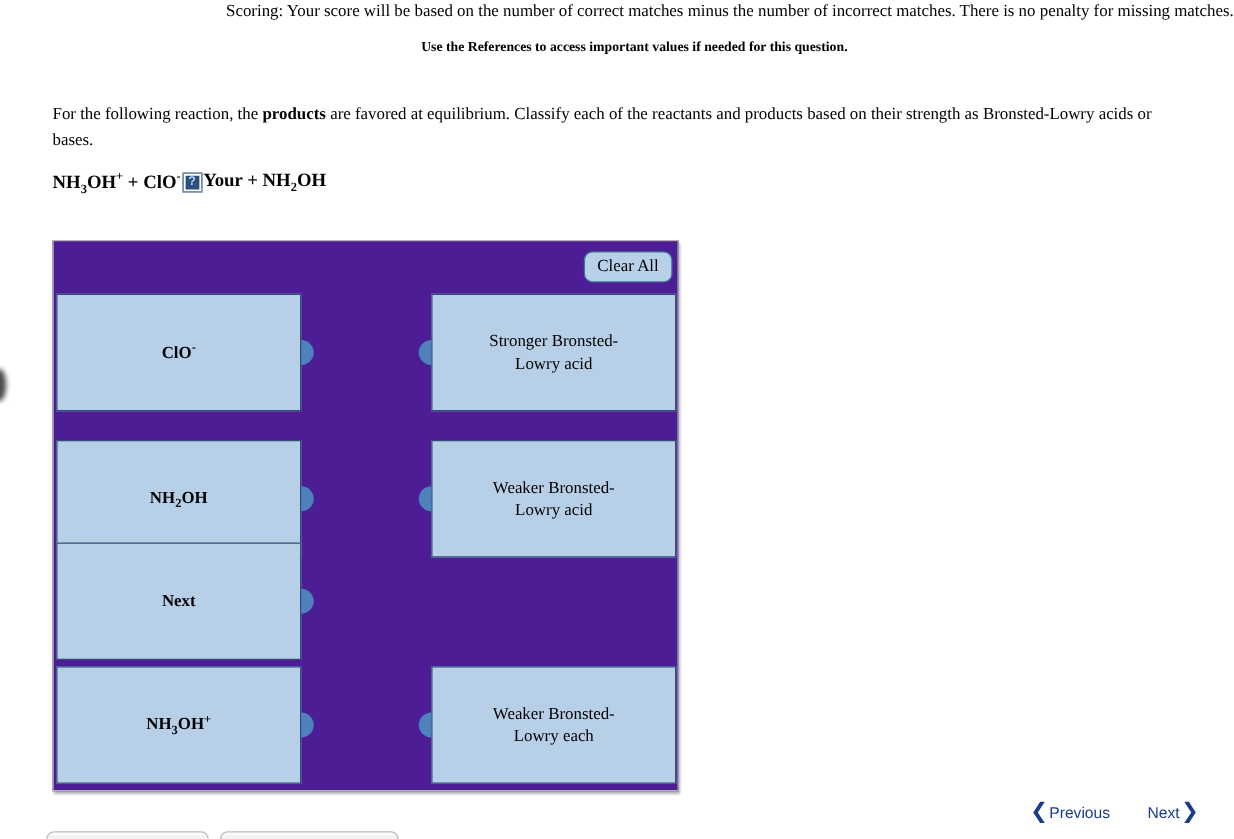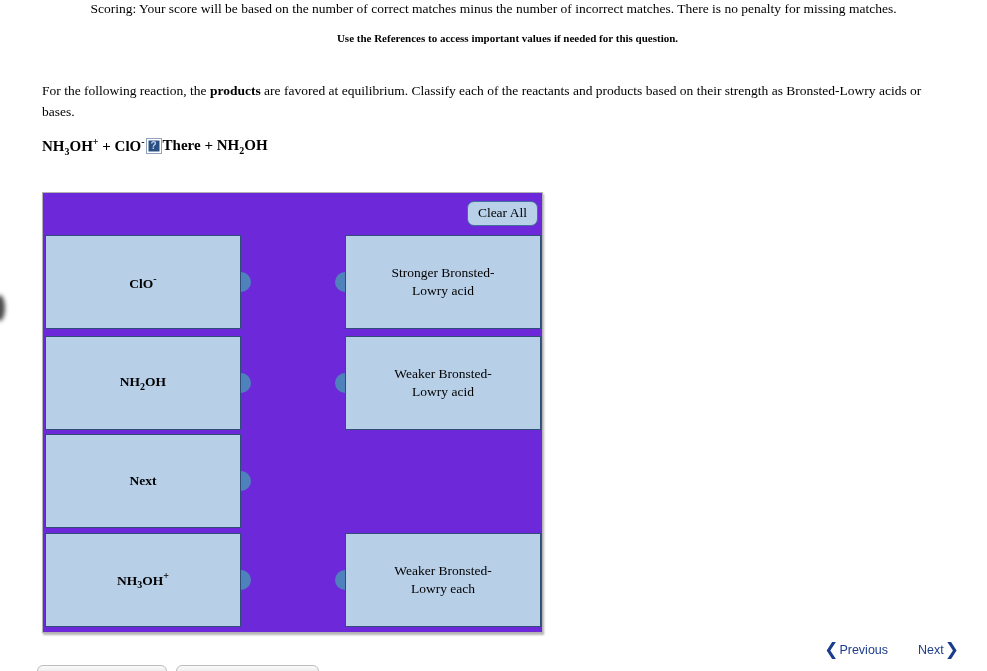--- a/index.html
+++ b/index.html
@@ -8,21 +8,21 @@
     position:relative;
     background:#ffffff;
     font-family:"Liberation Serif", serif;
     color:#000;
     overflow:hidden;
   }
 
   
   .scoring-line {
     position:absolute; left:0; right:0; top:1px;
-    text-align:center; font-size:13.5px;
+    text-align:right; font-size:13.5px;
   }
   .references-note {
     position:absolute; left:0; right:0; top:32px;
     text-align:center; font-size:11px; font-weight:bold;padding-left:28px;
   }
 
   
   .question-text {
     position:absolute; left:42px; top:80px; width:893px;
     font-size:13.5px; line-height:1.57;
@@ -42,37 +42,37 @@
     border:1px solid #8fa3bc;
     box-shadow: inset 0 0 0 1.5px #ffffff;
     color:#bcd2ec; font-family:"Liberation Sans", sans-serif;
     font-size:10px; font-weight:bold; line-height:14px; text-align:center;
     cursor:pointer;
   }
 
   
   .match-panel {
     position:absolute; left:42px; top:192px; width:501px; height:441px;
-    background:#6d28d9;
+    background:#4c1d95;
     border:1px solid #b3b3b3;
     box-shadow:1px 2px 2px rgba(0,0,0,0.3);
   }
   .clear-all-btn {
     position:absolute; top:8px; right:4px;
     font-family:"Liberation Serif", serif;
     font-size:13.5px; color:#000;
     background:#b8d0e8;
     border:1px solid #41719c;
     border-radius:7px;
     padding:3px 10px 4px 10px;
     cursor:pointer;
   }
   .match-row { position:absolute; left:0; right:0; height:94px; }
   .row-0 { top:42px; }
-  .row-1 { top:143px; }
+  .row-1 { top:159px; }
   .row-2 { top:241px; }
   .row-3 { top:340px; }
 
   .term-box, .target-box {
     position:absolute; top:0; width:196px; height:94px;
     background:#b8cfe8;
     border:1px solid #2e4d77;
     display:flex; align-items:center; justify-content:center;
     text-align:center;
   }
@@ -120,21 +120,21 @@
 <body>
 
 <div class="scoring-line">Scoring: Your score will be based on the number of correct matches minus the number of incorrect matches. There is no penalty for missing matches.</div>
 <div class="references-note">Use the References to access important values if needed for this question.</div>
 
 <div class="question-text"><span>For the following reaction, the </span><b>products</b><span> are favored at equilibrium. Classify each of the reactants and products based on their strength as Bronsted-Lowry acids or bases.</span></div>
 
 <div class="equation">
   <span><span>NH</span><sub>3</sub><span>OH</span><sup>+</sup><span> + ClO</span><sup>-</sup></span>
   <span class="arrow-select">?</span>
-  <span><span>There + NH</span><sub>2</sub><span>OH</span></span>
+  <span><span>Your + NH</span><sub>2</sub><span>OH</span></span>
 </div>
 
 <div class="match-panel">
   <button class="clear-all-btn">Clear All</button>
 
   <div class="match-row row-0">
     <div class="term-box">
       <span class="term-label"><span>ClO</span><sup>-</sup></span>
       <span class="knob knob-right"></span>
     </div>

